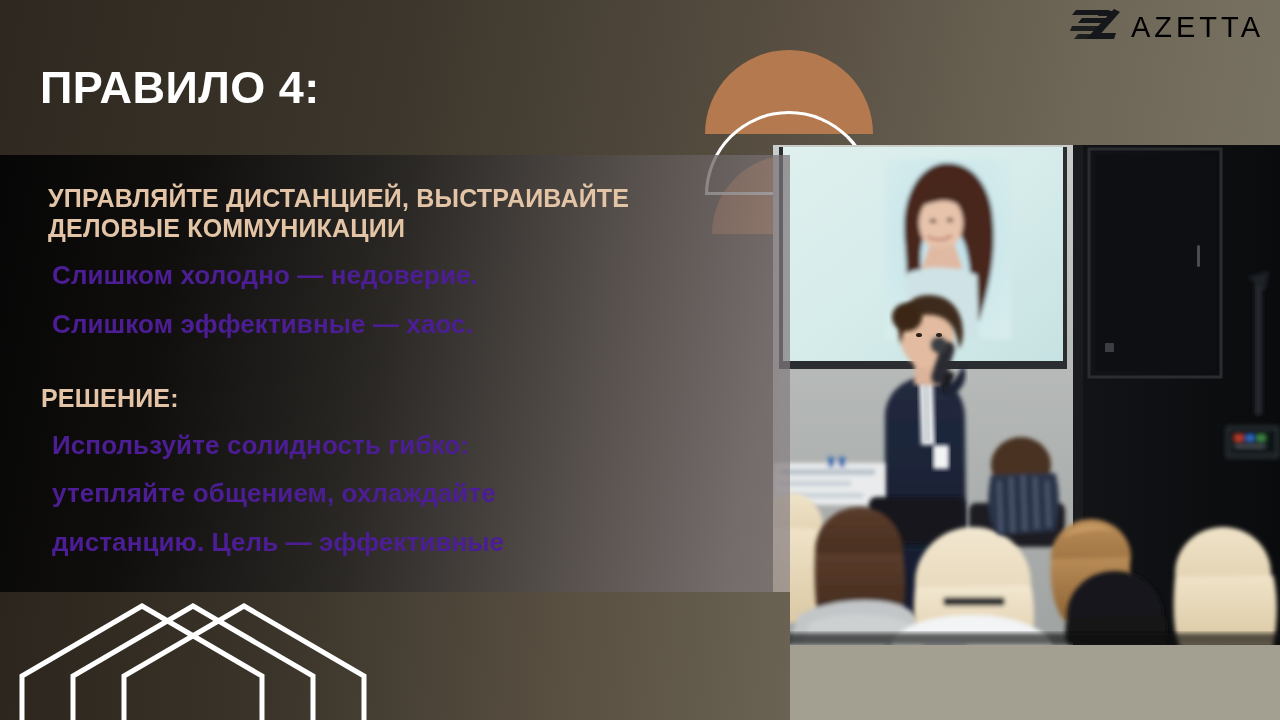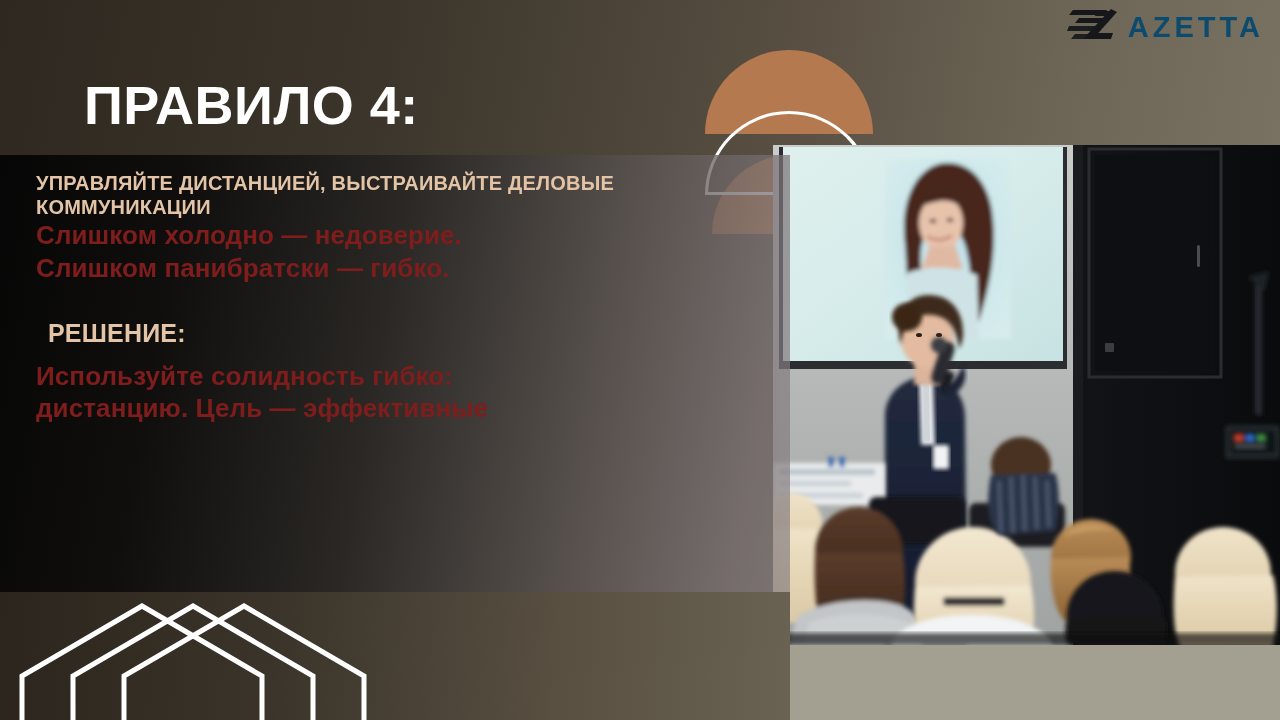--- a/index.html
+++ b/index.html
@@ -101,66 +101,65 @@
     width: 400px;
     height: 132px;
     overflow: hidden;
   }
   .house-art svg { display: block; }
 
   
   .slide-title {
     position: absolute;
     left: 40px;
-    top: 76px;
-    font-size: 54px;
+    top: 64px;
+    font-size: 45px;
     font-weight: 700;
     letter-spacing: 0.5px;
     color: #ffffff;
     line-height: 1.08;
     white-space: nowrap;
-    margin-left: 44px;
   }
 
   
   .body-wrap {
     position: absolute;
     left: 36px;
     top: 171px;
     width: 660px;
   }
 
   .heading-accent {
     color: #e3c4a6;
-    font-size: 20px;
+    font-size: 25px;
     font-weight: 700;
     line-height: 1.20;
     letter-spacing: 0.2px;
     text-transform: uppercase;
-    margin: 0;
+    margin: 12px;
   }
 
   .body-line {
-    color: #7f1d1d;
+    color: #4c1d95;
     font-size: 26px;
     font-weight: 700;
     line-height: 1.26;
-    margin: 0;
+    margin: 16px;
     letter-spacing: 0.1px;
   }
 
   .gap-block { height: 22px; }
 
   .solution-label {
     color: #e3c4a6;
     font-size: 25px;
     font-weight: 700;
     letter-spacing: 0.2px;
     text-transform: uppercase;
-    margin: 12px;
+    margin: 5px;
   }
 
   
   .photo {
     position: absolute;
     left: 773px;
     top: 145px;
     width: 507px;
     height: 500px;
     overflow: hidden;
@@ -173,23 +172,23 @@
     position: absolute;
     right: 16px;
     top: 8px;
     display: flex;
     align-items: center;
     gap: 9px;
   }
   .logo-mark { display: block; }
   .logo-word {
     font-size: 29px;
-    font-weight: 700;
+    font-weight: 400;
     letter-spacing: 4px;
-    color: #0c4a6e;
+    color: #000000;
     line-height: 1;
   }
 </style>
 </head>
 <body>
 
 <div id="slide">
 
   <div class="bg-base"></div>
   <div class="bg-bottom-strip"></div>
@@ -391,24 +390,25 @@
         <path d="M124 132 L124 88 L244 18 L364 88 L364 132"></path>
       </g>
     </svg>
   </div>
 
   <div class="slide-title">ПРАВИЛО 4:</div>
 
   <div class="body-wrap">
     <p class="heading-accent">УПРАВЛЯЙТЕ ДИСТАНЦИЕЙ, ВЫСТРАИВАЙТЕ ДЕЛОВЫЕ КОММУНИКАЦИИ</p>
     <p class="body-line">Слишком холодно — недоверие.</p>
-    <p class="body-line">Слишком панибратски — гибко.</p>
+    <p class="body-line">Слишком эффективные — хаос.</p>
     <div class="gap-block"></div>
     <p class="solution-label">РЕШЕНИЕ:</p>
     <p class="body-line">Используйте солидность гибко:</p>
+    <p class="body-line">утепляйте общением, охлаждайте</p>
     <p class="body-line">дистанцию. Цель — эффективные</p>
   </div>
 
   <div class="logo">
     <span class="logo-mark">
       <svg width="52" height="34" viewBox="0 0 52 34" xmlns="http://www.w3.org/2000/svg">
         <g fill="#15171a">
           <path d="M6 2 L40 2 L36 7 L2 7 Z"></path>
           <path d="M12 10 L44 10 L40 15 L8 15 Z"></path>
           <path d="M2 18 L34 18 L30 23 L0 23 Z" opacity="0.92"></path>

